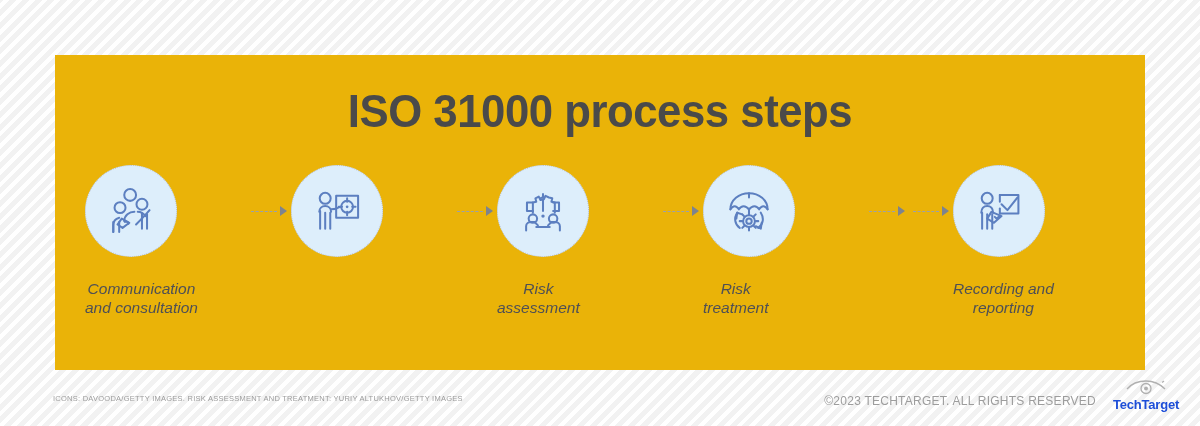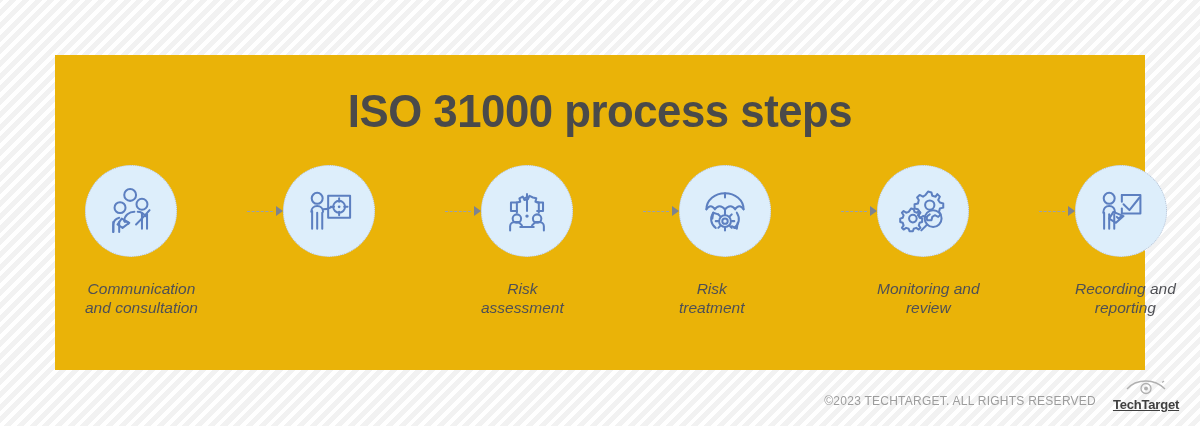--- a/index.html
+++ b/index.html
@@ -141,24 +141,23 @@
     top: -8px;
     width: 88px;
     text-align: center;
     color: #a6a6a6;
   }
   .logo svg { display: block; margin: 0 auto; }
   .logo-word {
     font-family: "Liberation Sans Narrow", "Liberation Sans", sans-serif;
     font-weight: bold;
     font-size: 13px;
-    color: #404040;
+    color: #1d4ed8;
     margin-top: 1px;
     letter-spacing: -0.2px;
-    text-decoration: underline;
   }
 </style>
 </head>
 <body>
 
 <div class="card">
 
   <div class="title">ISO 31000 process steps</div>
 
   <div class="steps">
@@ -262,37 +261,20 @@
       </div>
       <div class="step-label">Risk
 treatment</div>
     </div>
 
     <div class="connector">
       <span class="dash"></span>
         <span class="head"></span>
     </div>
 
-    <div class="step">
-      <div class="icon-circle">
-        <span>
-        <svg viewBox="0 0 64 64" fill="none" stroke="#5c7fc0" stroke-width="2.4" stroke-linecap="round" stroke-linejoin="round">
-          <path d="M38 9l4 1 1 4 4 1 2-3 3 3-2 4 2 3 4 1v5l-4 1-1 4 2 3-3 3-4-2-3 2-1 4h-5l-1-4-4-1-3 2-3-3 2-4-2-3-4-1v-5l4-1 1-4-2-3 3-3 4 2 3-2z"></path>
-          <circle cx="40" cy="25" r="5.5"></circle>
-          <path d="M18 29l3 1 1 3 3 1 2-2 2 2-2 3 1 3 3 1v4l-3 1-1 3 2 3-2 2-3-2-3 1-1 3h-4l-1-3-3-1-3 2-2-2 2-3-1-3-3-1v-4l3-1 1-3-2-3 2-2 3 2 3-1z"></path>
-          <circle cx="20" cy="41" r="4.5"></circle>
-          <circle cx="44" cy="41" r="10"></circle>
-          <path d="M37 48l-7 7"></path>
-          <path d="M40 36c-2 1-3 2-4 4"></path>
-        </svg>
-        </span>
-      </div>
-      <div class="step-label">Monitoring and
-review</div>
-    </div>
 
     <div class="connector">
       <span class="dash"></span>
         <span class="head"></span>
     </div>
 
     <div class="step">
       <div class="icon-circle">
         <span>
         <svg viewBox="0 0 64 64" fill="none" stroke="#5c7fc0" stroke-width="2.4" stroke-linecap="round" stroke-linejoin="round">
@@ -311,20 +293,21 @@
         </span>
       </div>
       <div class="step-label">Recording and
 reporting</div>
     </div>
 
   </div>
 </div>
 
 <div class="footer">
+  <div class="credit-left">ICONS: DAVOODA/GETTY IMAGES. RISK ASSESSMENT AND TREATMENT: YURIY ALTUKHOV/GETTY IMAGES</div>
   <div class="credit-right">©2023 TECHTARGET. ALL RIGHTS RESERVED</div>
   <div class="logo">
     <span>
       <svg width="44" height="18" viewBox="0 0 44 18" fill="none" stroke="#b0b0b0" stroke-width="1.3">
         <path d="M3 11c6-7 13-8 19-8s13 2 19 8"></path>
         <circle cx="22" cy="10.5" r="5"></circle>
         <circle cx="22" cy="10.5" r="2" fill="#b0b0b0" stroke="none"></circle>
         <path d="M38 4.5l2-1.5"></path>
       </svg>
     </span>

